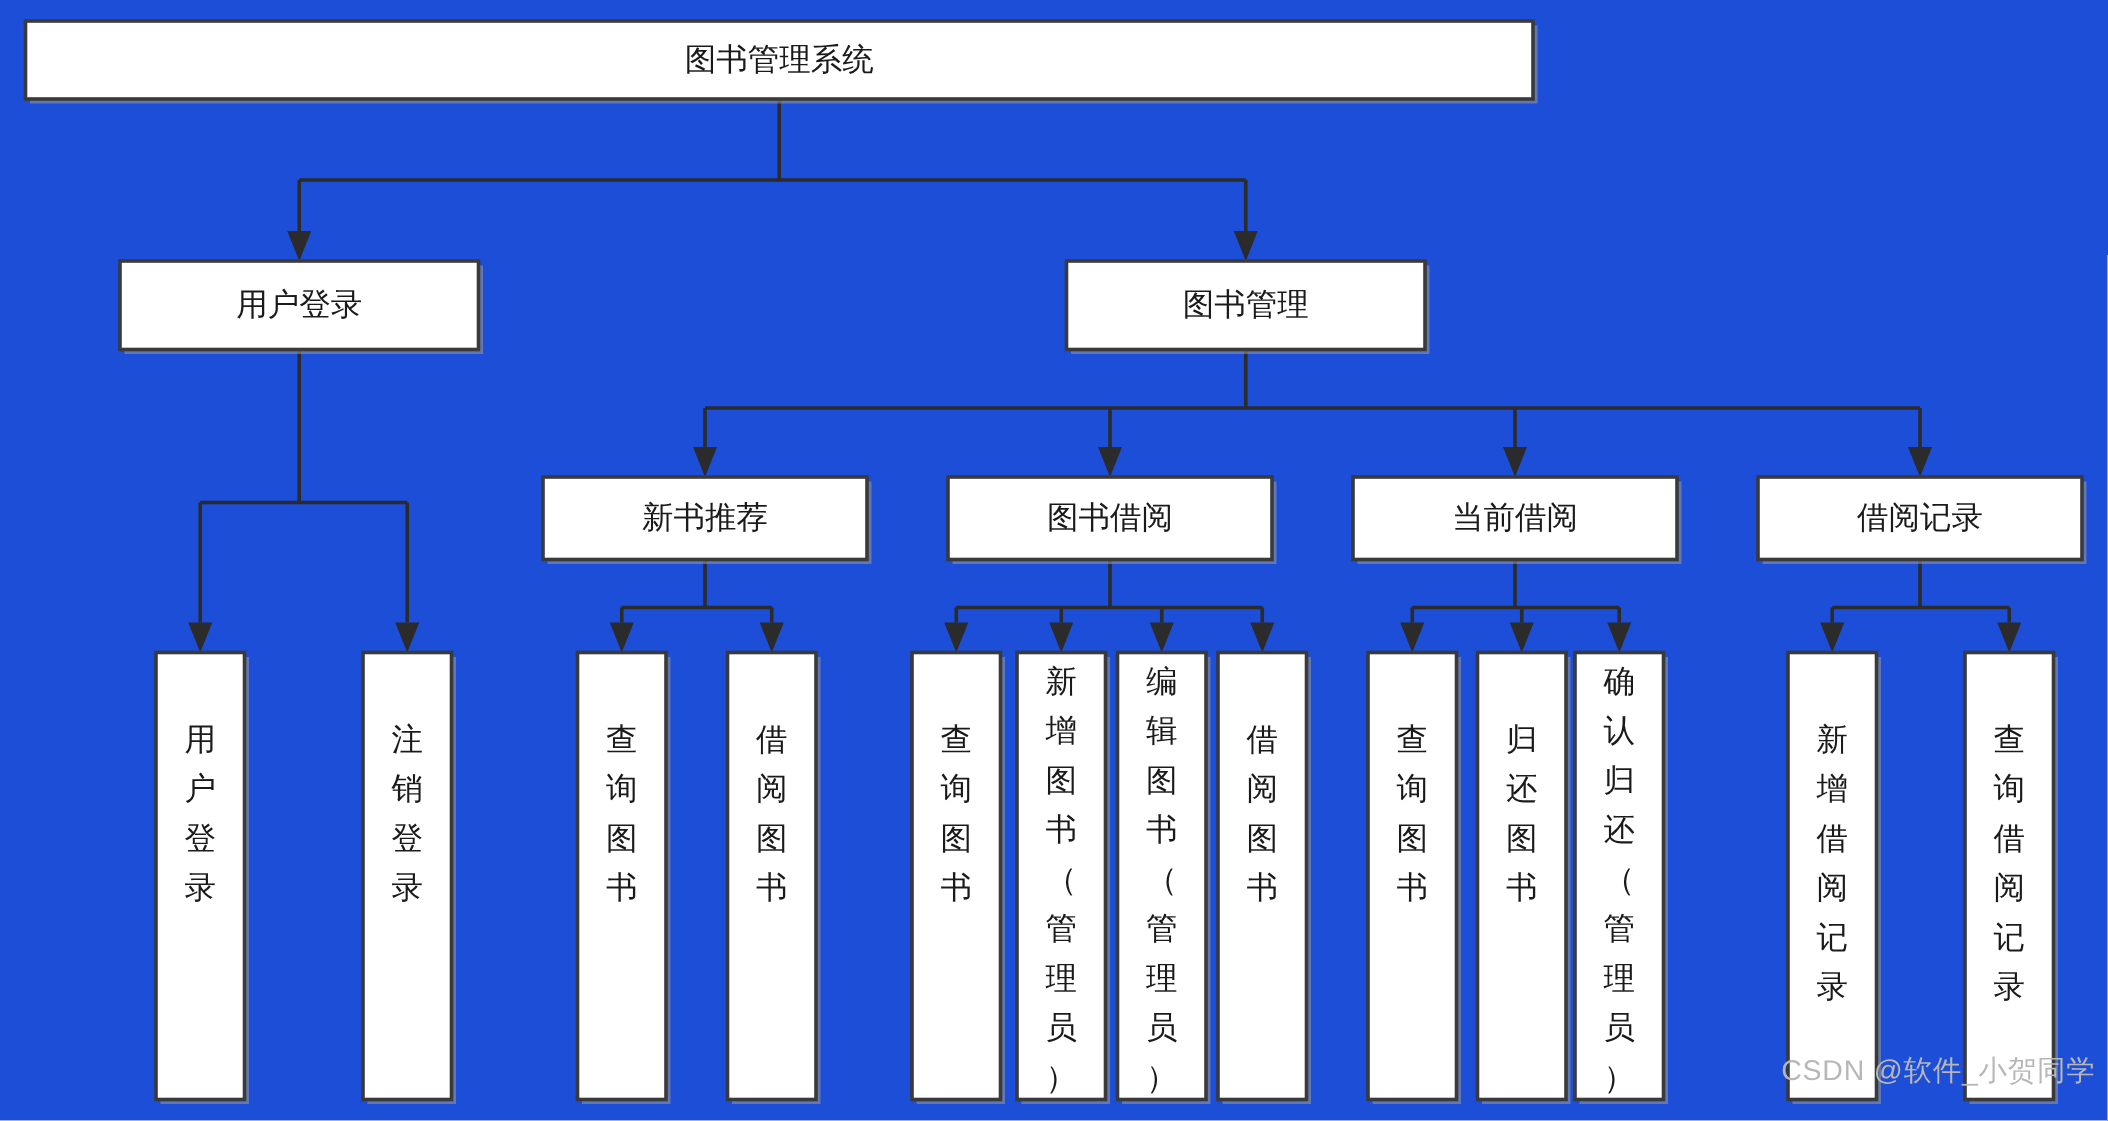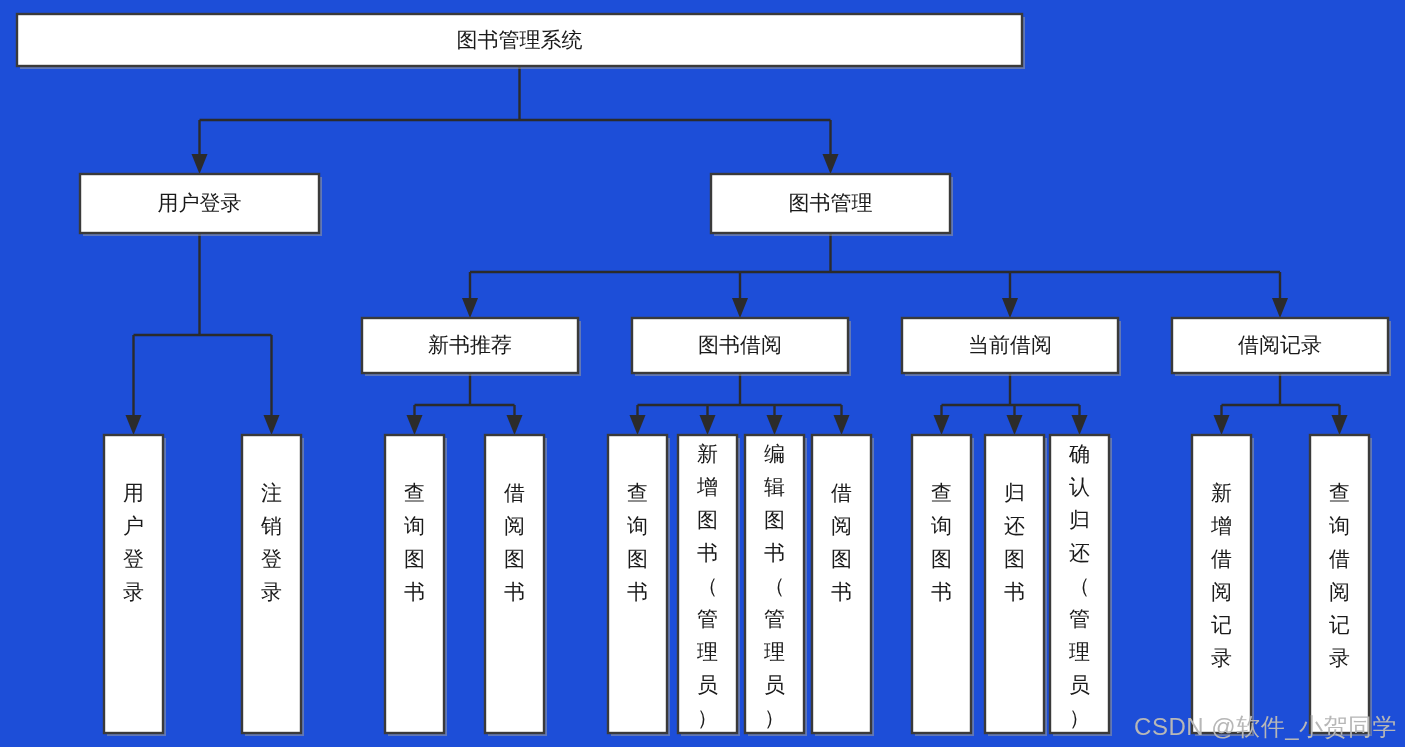--- a/index.html
+++ b/index.html
@@ -52,23 +52,23 @@
   }
   .node-label-vertical {
     fill: #1a1a1a;
     font-family: "Liberation Sans", "DejaVu Sans", sans-serif;
     font-size: 21px;
     text-anchor: middle;
   }
   .watermark {
     position: absolute;
     right: 8px;
-    bottom: 4px;
-    font-family: "Liberation Sans", "DejaVu Sans", sans-serif;
-    font-size: 24px;
+    bottom: 20px;
+    font-family: "Liberation Sans", "DejaVu Sans", sans-serif;
+    font-size: 19px;
     color: #b7b7b7;
     letter-spacing: 0.5px;
     white-space: nowrap;
     user-select: none;
   }
 </style>
 </head>
 <body>
 
 <div id="diagram-root">

